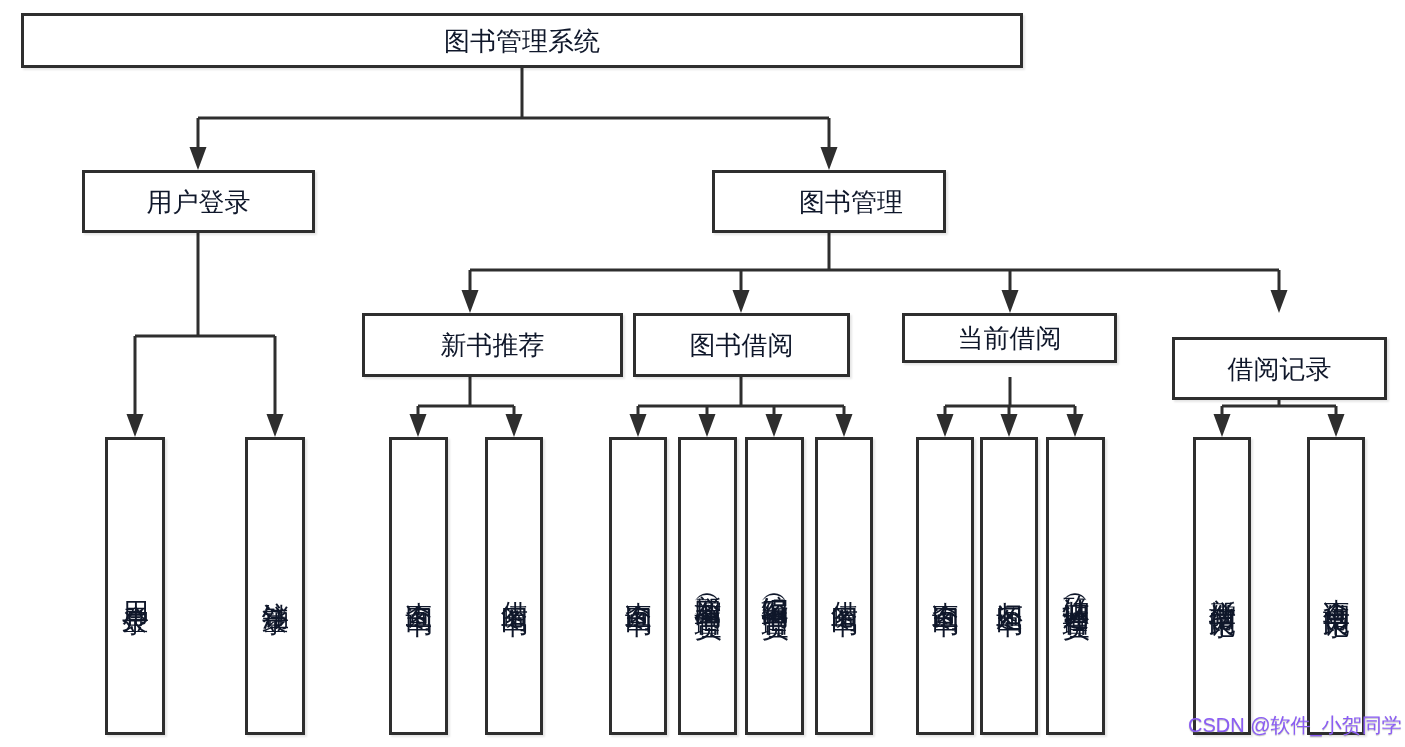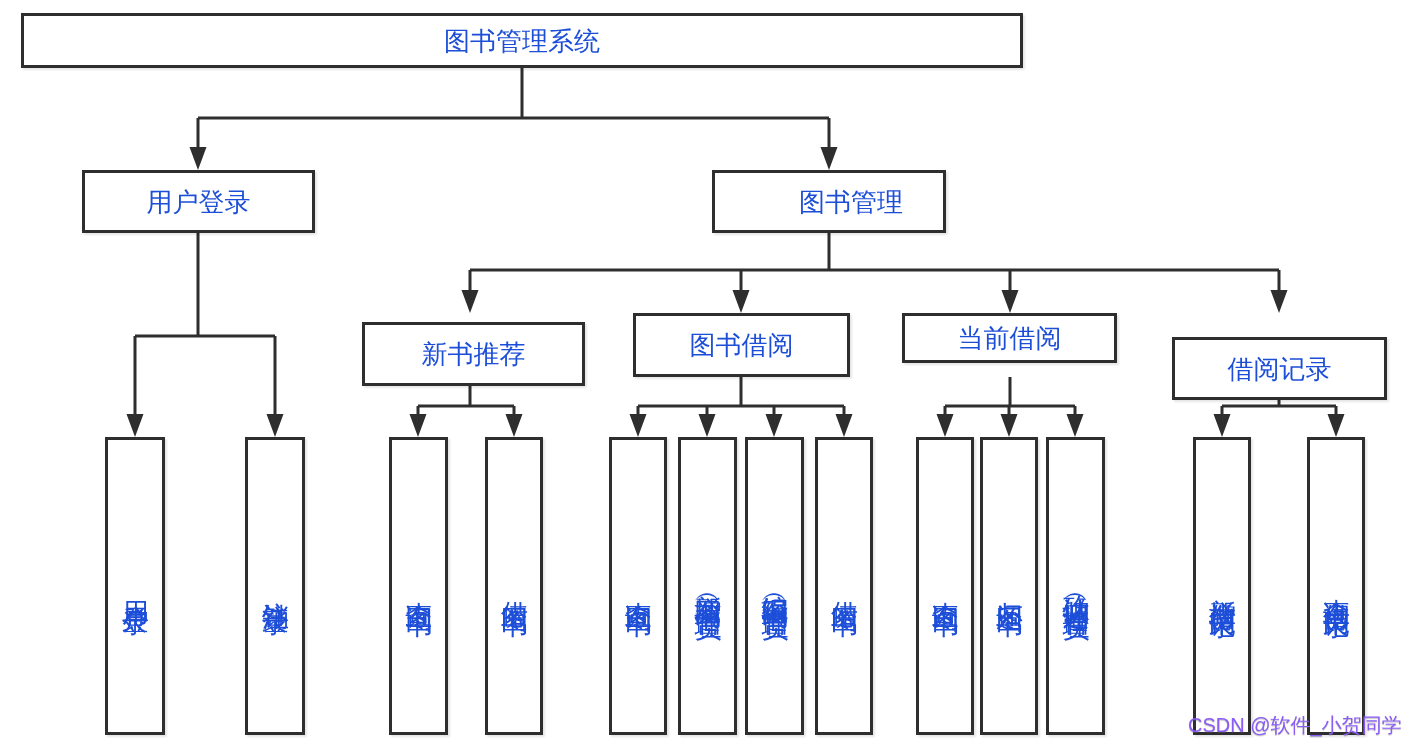--- a/index.html
+++ b/index.html
@@ -24,35 +24,35 @@
   .node {
     position: absolute;
     box-sizing: border-box;
     background: #ffffff;
     border: 3px solid #2e2e2e;
     box-shadow: 2px 2px 2px rgba(0,0,0,0.10);
     display: flex;
     align-items: center;
     justify-content: center;
     font-size: 26px;
-    color: #1d4ed8;
+    color: #0f172a;
     z-index: 2;
     white-space: nowrap;
     line-height: 1;
   }
   .leaf {
     writing-mode: vertical-rl;
     text-orientation: mixed;
     font-size: 27px;
     letter-spacing: 3px;
   }
   .b-root           {left:21px;  top:13px;  width:1002px; height:55px;}
   .b-user-login     {left:82px;  top:170px; width:233px;  height:63px;}
   .b-book-mgmt      {left:712px; top:170px; width:234px;  height:63px;padding-left:44px;}
-  .b-new-book-rec   {left:362px; top:322px; width:223px;  height:64px;}
+  .b-new-book-rec   {left:362px; top:313px; width:261px;  height:64px;}
   .b-book-borrow    {left:633px; top:313px; width:217px;  height:64px;}
   .b-current-borrow {left:902px; top:313px; width:215px;  height:50px;}
   .b-borrow-records {left:1172px;top:313px; width:215px;  height:63px;margin-top:24px;}
   .b-leaf-user-login{left:105px; top:437px; width:60px;   height:298px;}
   .b-leaf-logout    {left:245px; top:437px; width:60px;   height:298px;}
   .b-nbr-query      {left:389px; top:437px; width:59px;   height:298px;}
   .b-nbr-borrow     {left:485px; top:437px; width:58px;   height:298px;}
   .b-bb-query       {left:609px; top:437px; width:58px;   height:298px;}
   .b-bb-add         {left:678px; top:437px; width:59px;   height:298px;}
   .b-bb-edit        {left:745px; top:437px; width:59px;   height:298px;}

